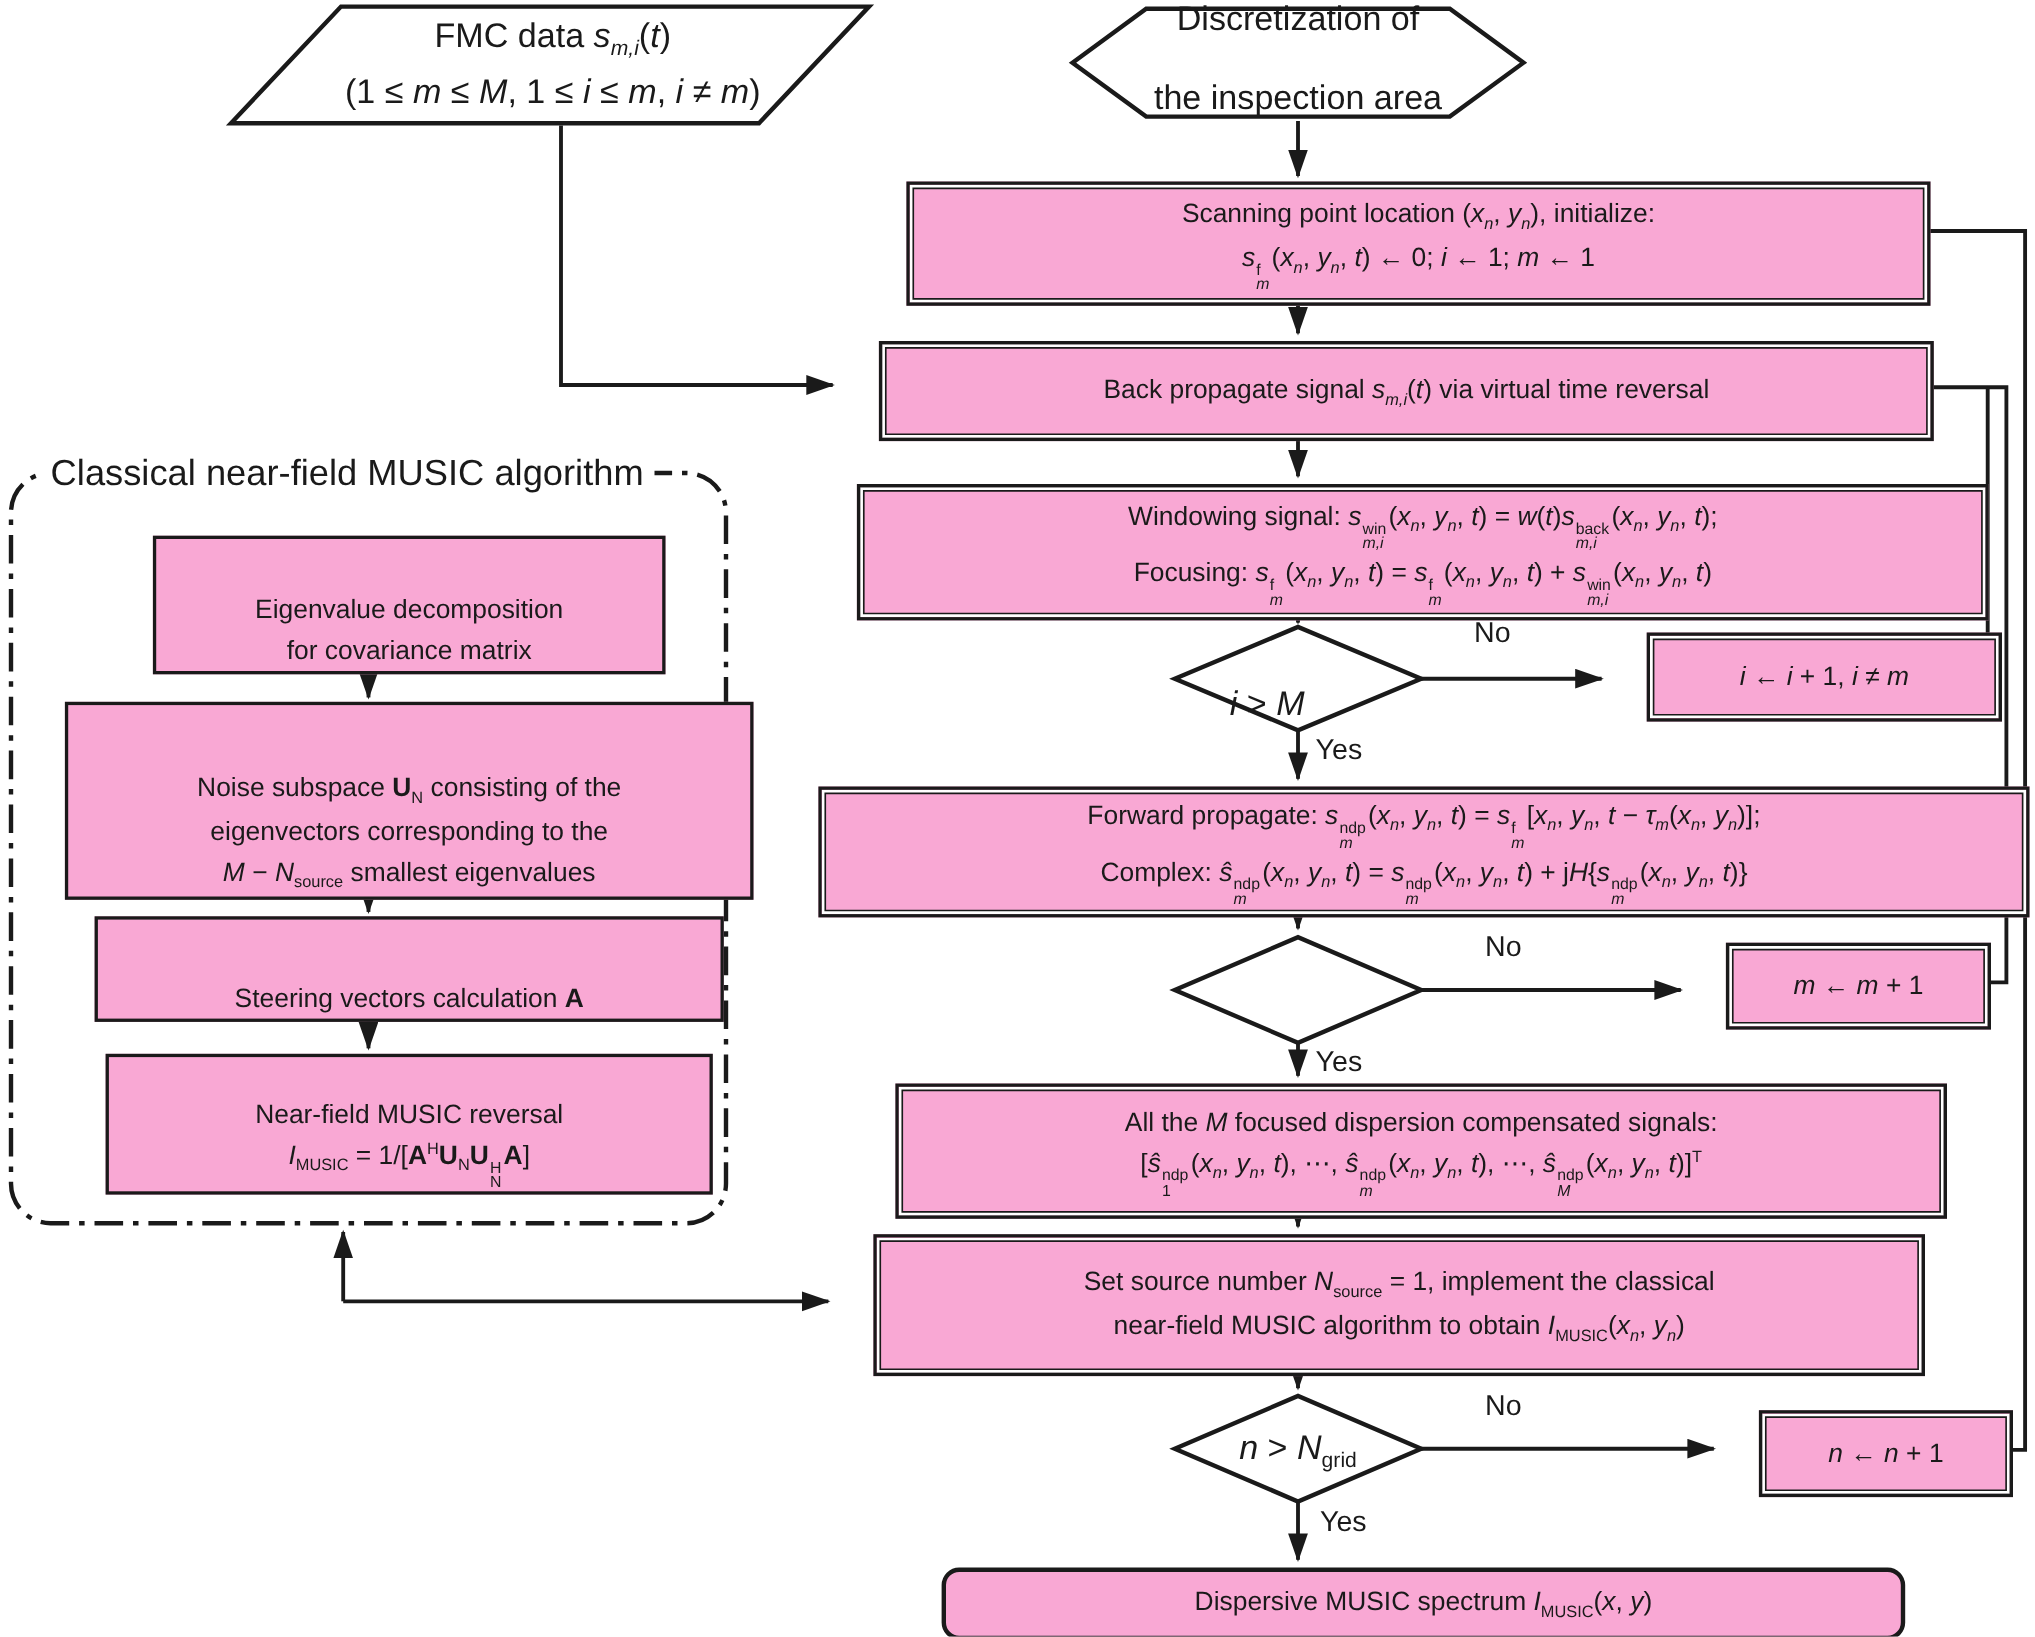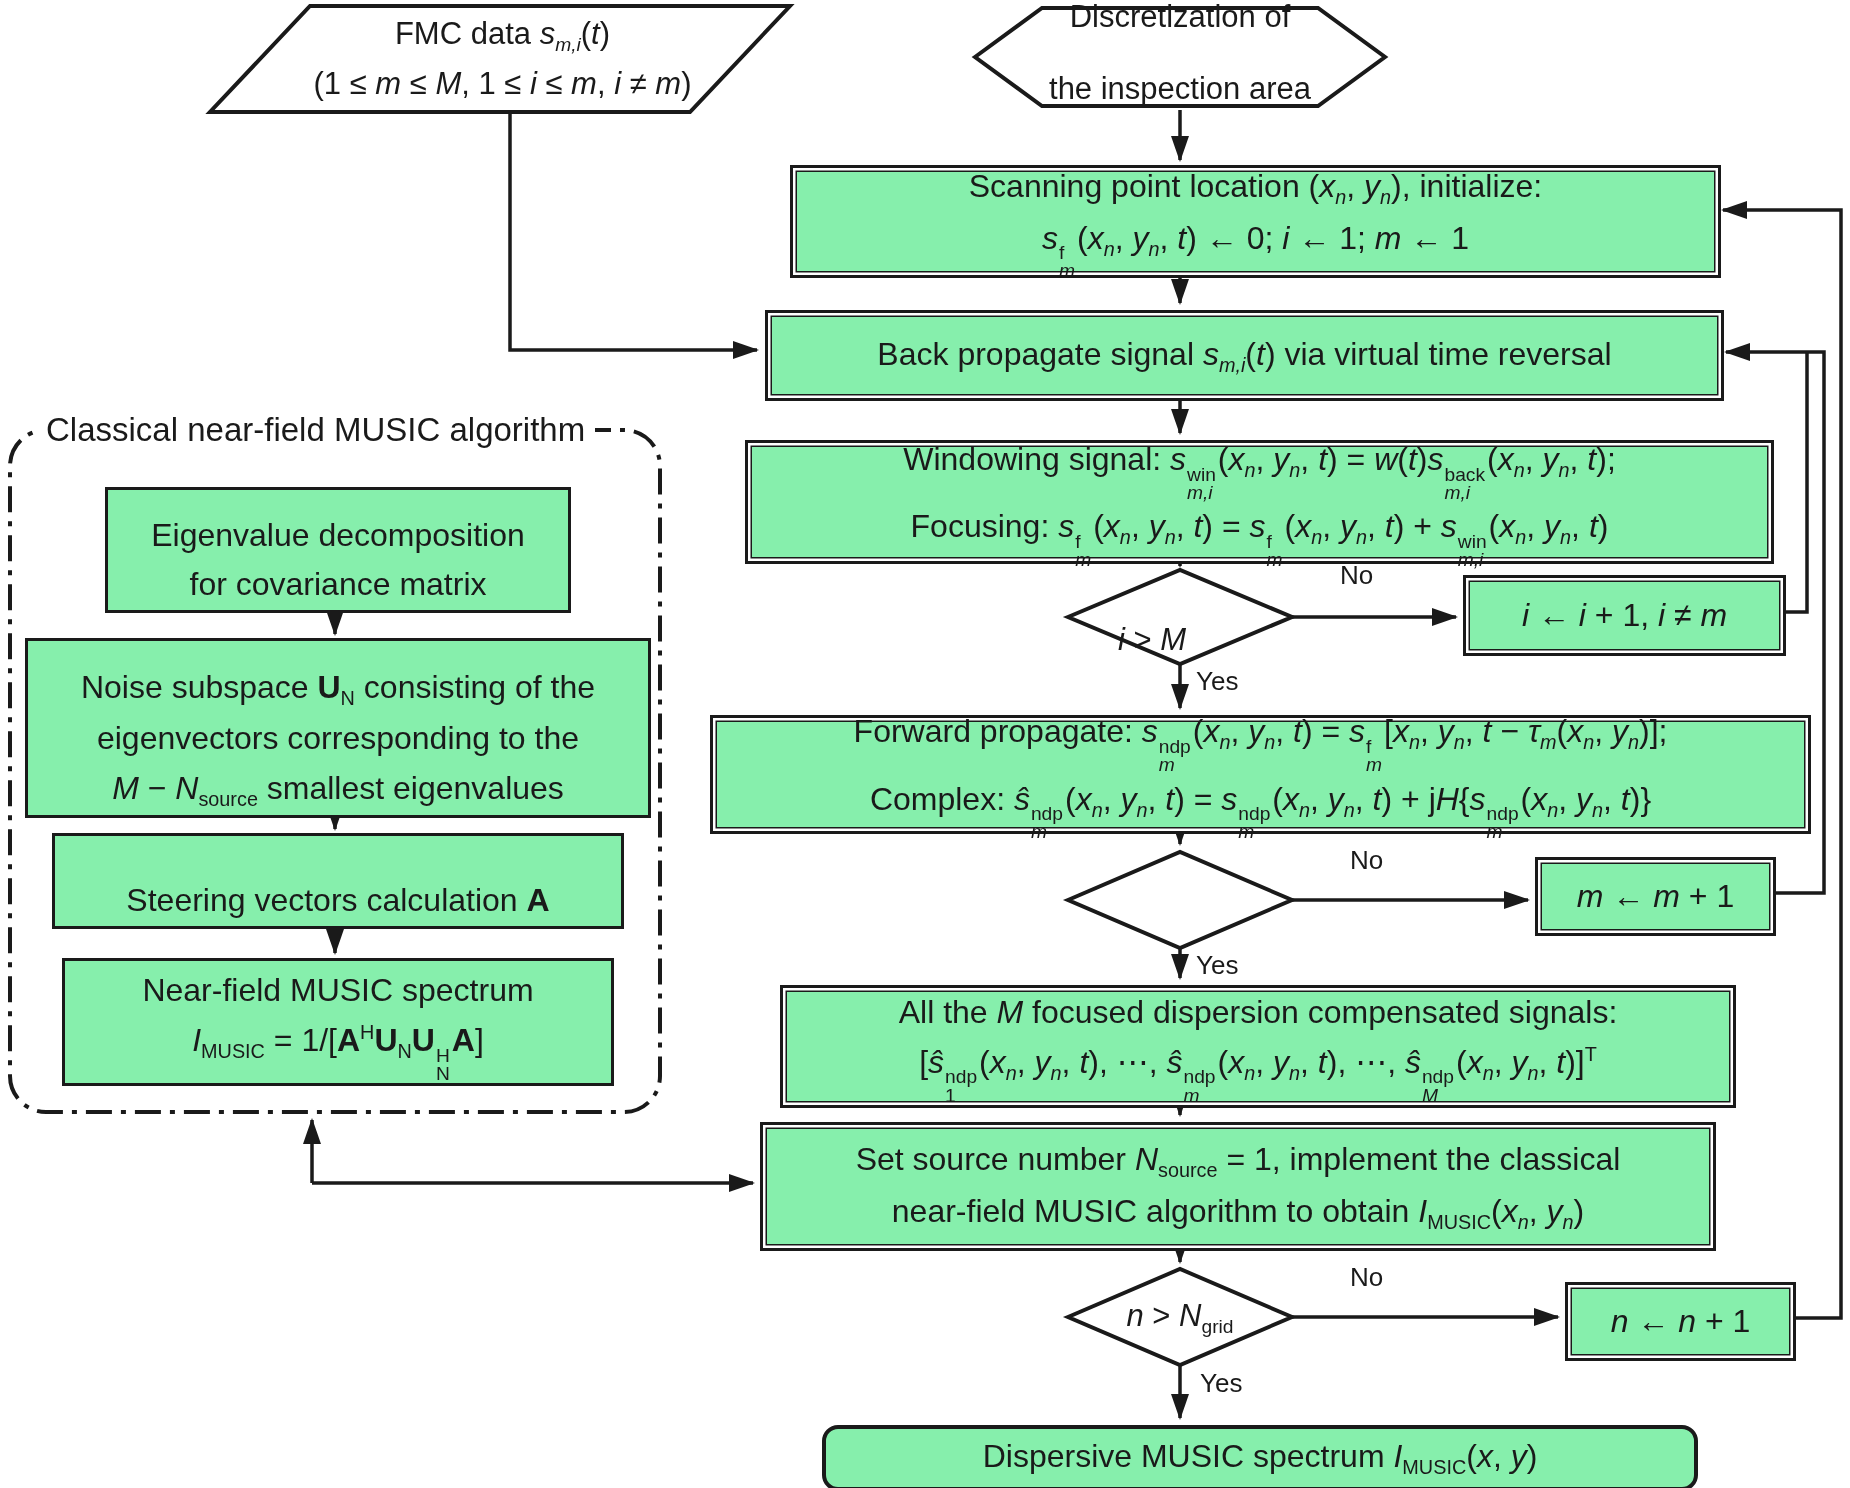--- a/index.html
+++ b/index.html
@@ -2,24 +2,25 @@
 <html><head>
 <meta charset="utf-8">
 <style>
   html,body{margin:0;padding:0;background:#fff;}
   .canvas{
     position:relative;width:1850px;height:1488px;background:#ffffff;
     font-family:Liberation Sans, sans-serif;color:#1a1a1a;overflow:hidden;padding-left:22px;
   }
   svg.wires{position:absolute;left:0;top:0;z-index:0;}
   .node{
-    position:absolute;z-index:1;background:#86efac;
+    position:absolute;z-index:1;background:#f9a8d4;
     display:flex;flex-direction:column;justify-content:center;align-items:center;
-    border:3px solid #1a1a1a;font-size:32px;text-align:center;
+    border:3px solid #1a1a1a;font-size:24px;text-align:center;
     box-shadow:inset 0 0 0 2.5px #fff, inset 0 0 0 4px #1a1a1a;
+    margin-left:34px;
   }
   .node.single{box-shadow:none;justify-content:flex-end;}
   .node.round{box-shadow:none;border-width:4px;border-radius:16px;}
   .ln{white-space:nowrap;line-height:1.55;}
   .freelabel{
     position:absolute;z-index:1;display:flex;flex-direction:column;
     justify-content:center;align-items:center;font-size:31px;text-align:center;background:transparent;
   }
   .tag{position:absolute;z-index:1;font-size:26px;background:transparent;}
   .grouptitle{
@@ -207,20 +208,20 @@
     <div class="ln">Noise subspace <b>U</b><sub>N</sub> consisting of the</div>
     <div class="ln">eigenvectors corresponding to the</div>
     <div class="ln"><i>M</i> − <i>N</i><sub>source</sub> smallest eigenvalues</div>
   </div>
 
   <div class="node single" style="left:52px;top:833px;width:566px;height:90px;">
     <div class="ln">Steering vectors calculation <b>A</b></div>
   </div>
 
   <div class="node single" style="left:62px;top:958px;width:546px;height:122px;">
-    <div class="ln">Near-field MUSIC spectrum</div>
+    <div class="ln">Near-field MUSIC reversal</div>
     <div class="ln"><i>I</i><sub>MUSIC</sub> = 1/[<b>A</b><sup>H</sup><b>U</b><sub>N</sub><b>U</b><span class="ss">
           <span>H</span>
           <span>N</span>
         </span><b>A</b>]</div>
   </div>
 
 </div>
 
 </body></html>

